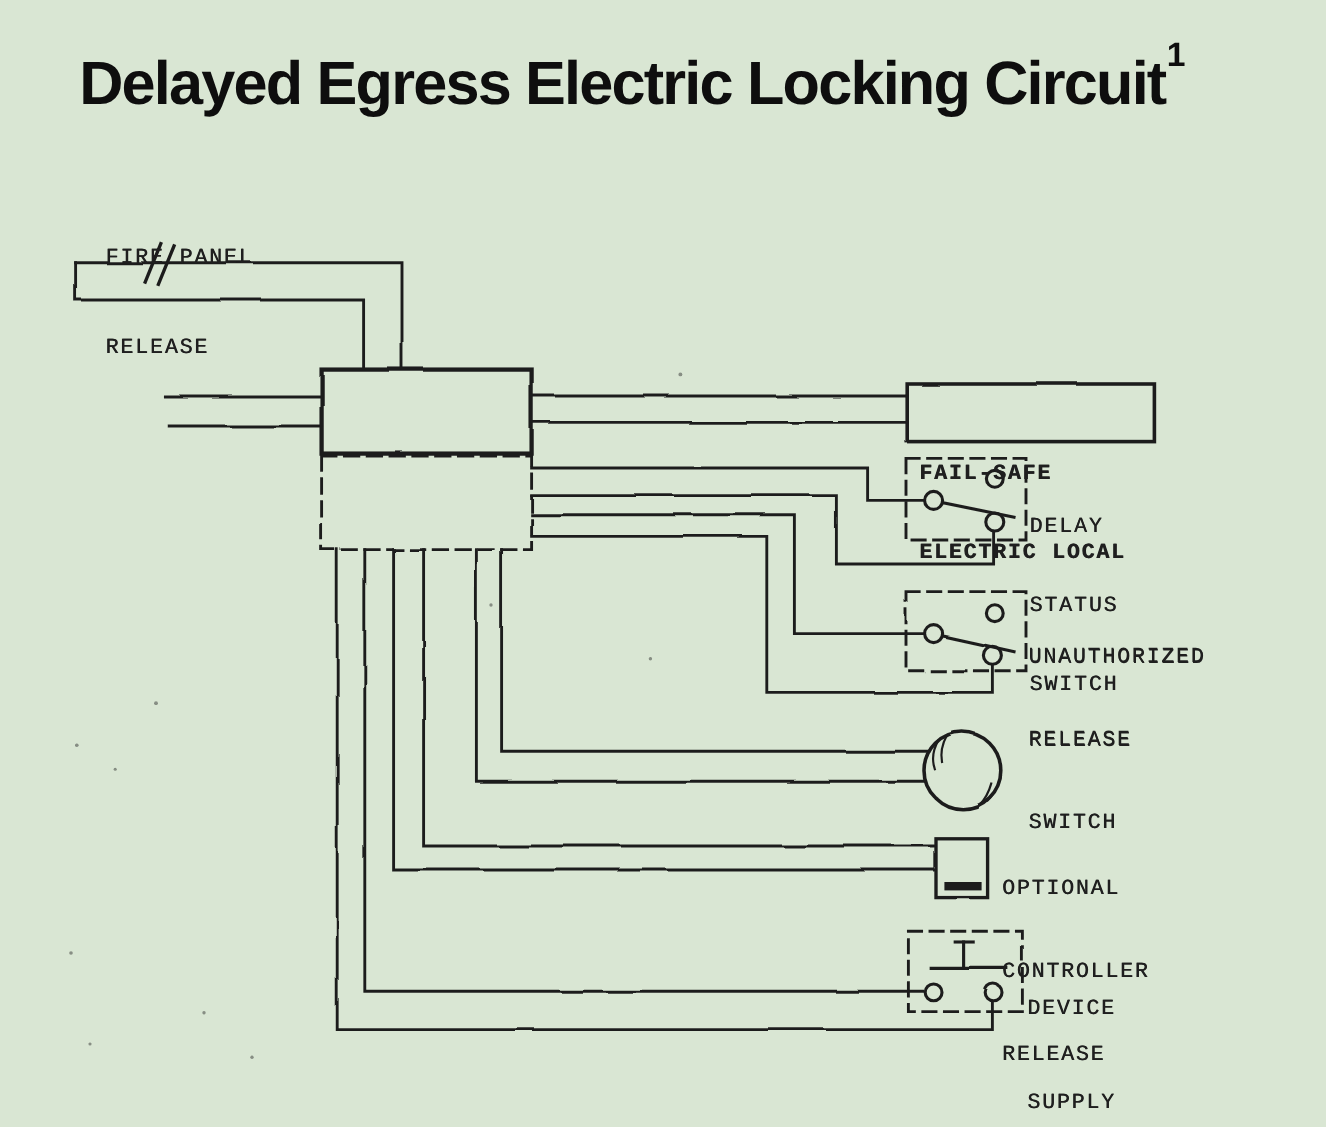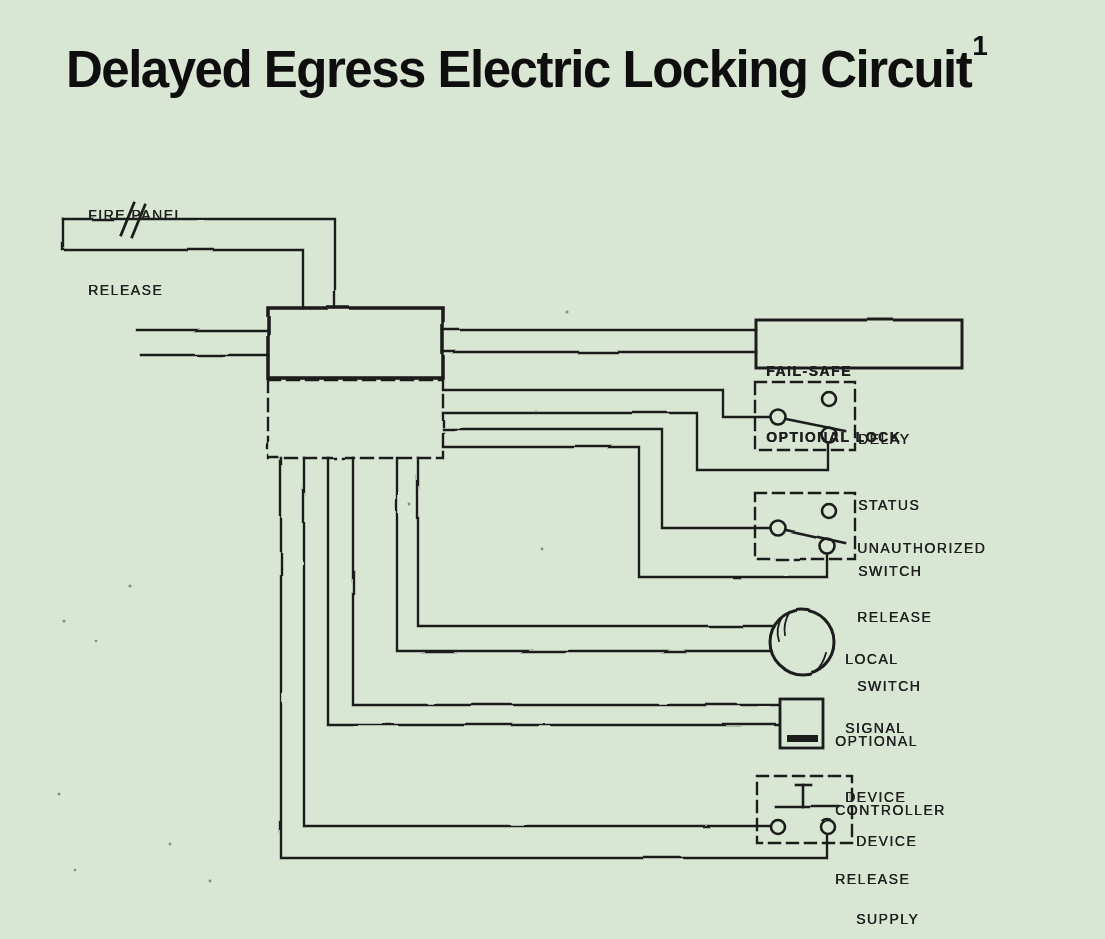--- a/index.html
+++ b/index.html
@@ -12,22 +12,22 @@
   .title{
     position:absolute;left:66px;top:40px;
     font-family:"Liberation Sans",sans-serif;
     font-weight:700;font-size:51px;letter-spacing:-1.5px;
     color:#0e0e0e;white-space:nowrap;
   }
   .title sup{font-size:0.55em;position:relative;top:-0.5em;margin-left:1px;}
   svg.circuit{position:absolute;left:0;top:0;}
   .lbl{
     position:absolute;
-    font-family:Liberation Sans, sans-serif;
-    font-size:14px;line-height:24px;letter-spacing:1.5px;
+    font-family:Liberation Mono, monospace;
+    font-size:18px;line-height:24px;letter-spacing:1.5px;
     color:var(--ink,#1f1f1f);white-space:pre;
     text-shadow:0.4px 0.4px 0 currentColor;
   }
   .lbl.heavy{font-weight:700;}
   .lh22{line-height:22px;} .lh23{line-height:23px;}
   .lh25{line-height:25px;} .lh26{line-height:26px;}
 </style>
 </head>
 <body style="background: rgb(217, 230, 211);">
 
@@ -129,42 +129,37 @@
   </svg>
 
   <div class="lbl lh25" style="left:88px;top:153px">
     <div>FIRE PANEL</div>
     <div>RELEASE</div>
   </div>
 
 
 
 
-  <div class="lbl lh22 heavy" style="left:766px;top:316px">
+  <div class="lbl lh22 heavy" style="left:766px;top:340px">
     <div>FAIL-SAFE</div>
-    <div>OPTIONAL LOCK</div>
+    <div>ELECTRIC LOCAL</div>
   </div>
 
   <div class="lbl lh22" style="left:858px;top:384px">
     <div>DELAY</div>
     <div>STATUS</div>
     <div>SWITCH</div>
   </div>
 
   <div class="lbl lh23" style="left:857px;top:491px">
     <div>UNAUTHORIZED</div>
     <div>RELEASE</div>
     <div>SWITCH</div>
   </div>
 
-  <div class="lbl lh23" style="left:845px;top:602px">
-    <div>LOCAL</div>
-    <div>SIGNAL</div>
-    <div>DEVICE</div>
-  </div>
 
   <div class="lbl lh23" style="left:835px;top:684px">
     <div>OPTIONAL</div>
     <div>CONTROLLER</div>
     <div>RELEASE</div>
   </div>
 
   <div class="lbl lh26" style="left:856px;top:776px">
     <div>DEVICE</div>
     <div>SUPPLY</div>

